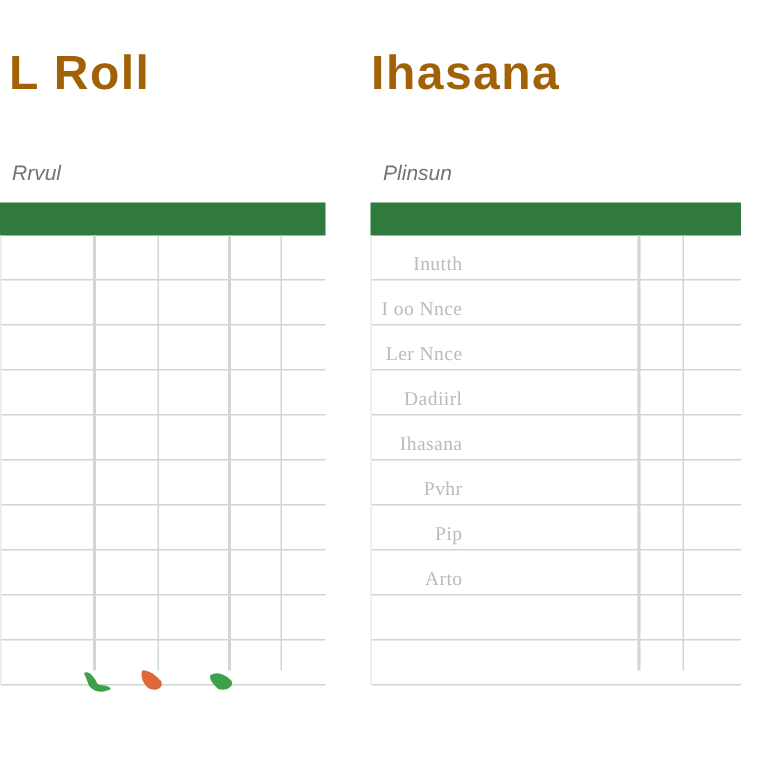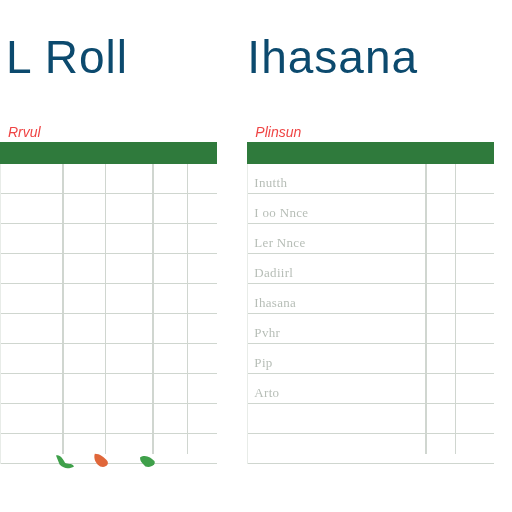--- a/index.html
+++ b/index.html
@@ -23,33 +23,33 @@
   }
   .panel-left {
     width: 44%;
     padding-left: 0;
   }
   .panel-right {
     width: 56%;
     padding-left: 30px;
   }
   .title {
-    font-size: 46px;
-    font-weight: 400;
-    color: #0c4a6e;
+    font-size: 32px;
+    font-weight: 700;
+    color: #a16207;
     letter-spacing: 1px;
     margin-bottom: 40px;
     white-space: nowrap;
   }
   .title-left { padding-left: 6px; }
   .subhead {
     font-size: 14px;
-    color: #ef4444;
+    color: #737373;
     padding-left: 8px;
-    margin-bottom: 2px;
+    margin-bottom: 12px;
     font-style: italic;
     filter: blur(0.4px);
   }
   .headerbar {
     background: #2f7a3c;
     height: 22px;
     width: 100%;
   }
   .sheet {
     position: relative;
@@ -103,21 +103,21 @@
     position: absolute;
     bottom: -6px;
     width: 22px;
     height: 18px;
   }
   .marker.green { left: calc(28% - 8px); }
   .marker.green2 { left: calc(70% - 14px); }
   .marker.orange { left: calc(48% - 14px); }
   .marker svg { width: 100%; height: 100%; display:block; }
   .panel-left .sheet { height: 300px; }
-  .panel-right .sheet { height: 300px; }
+  .panel-right .sheet { height: 300px; text-align: right; }
 </style>
 </head>
 <body>
 
 <div class="container">
 
   <div class="panel panel-left">
     <div class="title title-left">L Roll</div>
     <div class="subhead">Rrvul</div>
     <div class="headerbar"></div>

